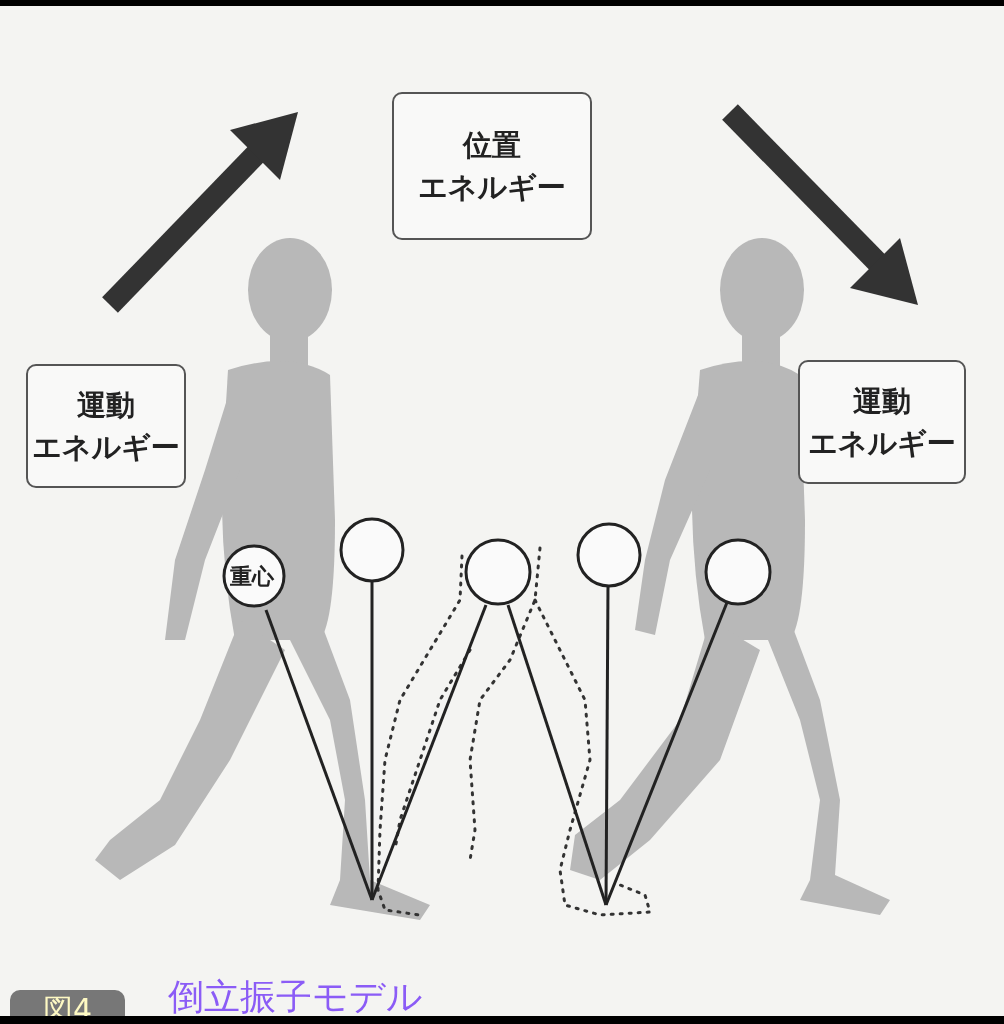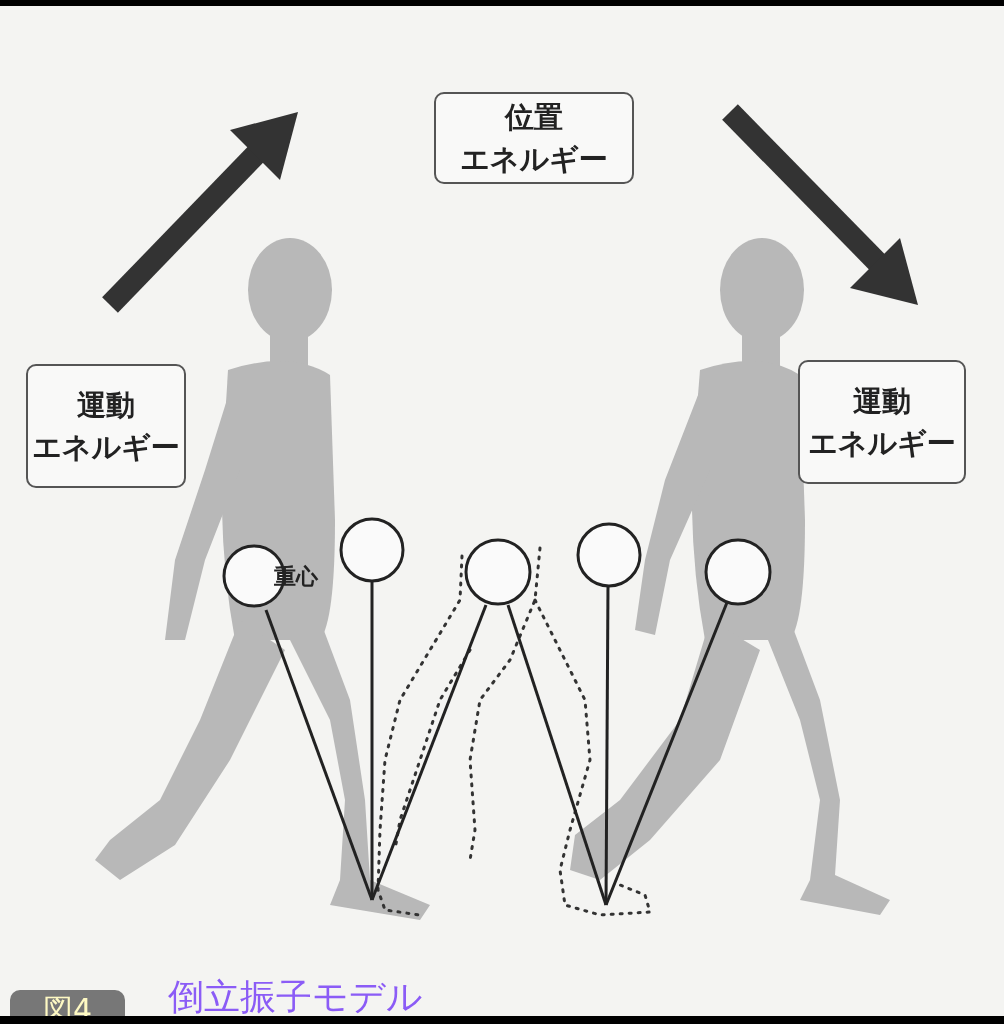--- a/index.html
+++ b/index.html
@@ -65,31 +65,31 @@
 
     <g fill="#fafafa" stroke="#222" stroke-width="3">
       <circle cx="254" cy="576" r="30"></circle>
       <circle cx="372" cy="550" r="31"></circle>
       <circle cx="498" cy="572" r="32"></circle>
       <circle cx="609" cy="555" r="31"></circle>
       <circle cx="738" cy="572" r="32"></circle>
     </g>
   </svg>
 
-  <div class="box" style="left:392px;top:86px;width:200px;height:92px;margin-left:42px;">
+  <div class="box" style="left:392px;top:86px;width:200px;height:148px;">
     <span>位置</span>
     <span>エネルギー</span>
   </div>
   <div class="box" style="left:26px;top:358px;width:160px;height:124px;">
     <span>運動</span>
     <span>エネルギー</span>
   </div>
   <div class="box" style="left:798px;top:354px;width:168px;height:124px;">
     <span>運動</span>
     <span>エネルギー</span>
   </div>
 
-  <div class="com-label" style="left:230px;top:556px;margin-left:44px;">重心</div>
+  <div class="com-label" style="left:230px;top:556px;">重心</div>
 
   <div class="caption-badge">図4</div>
   <div class="caption-text">倒立振子モデル</div>
 </div>
 <div class="bottom-rule"></div>
 
 </body></html>

